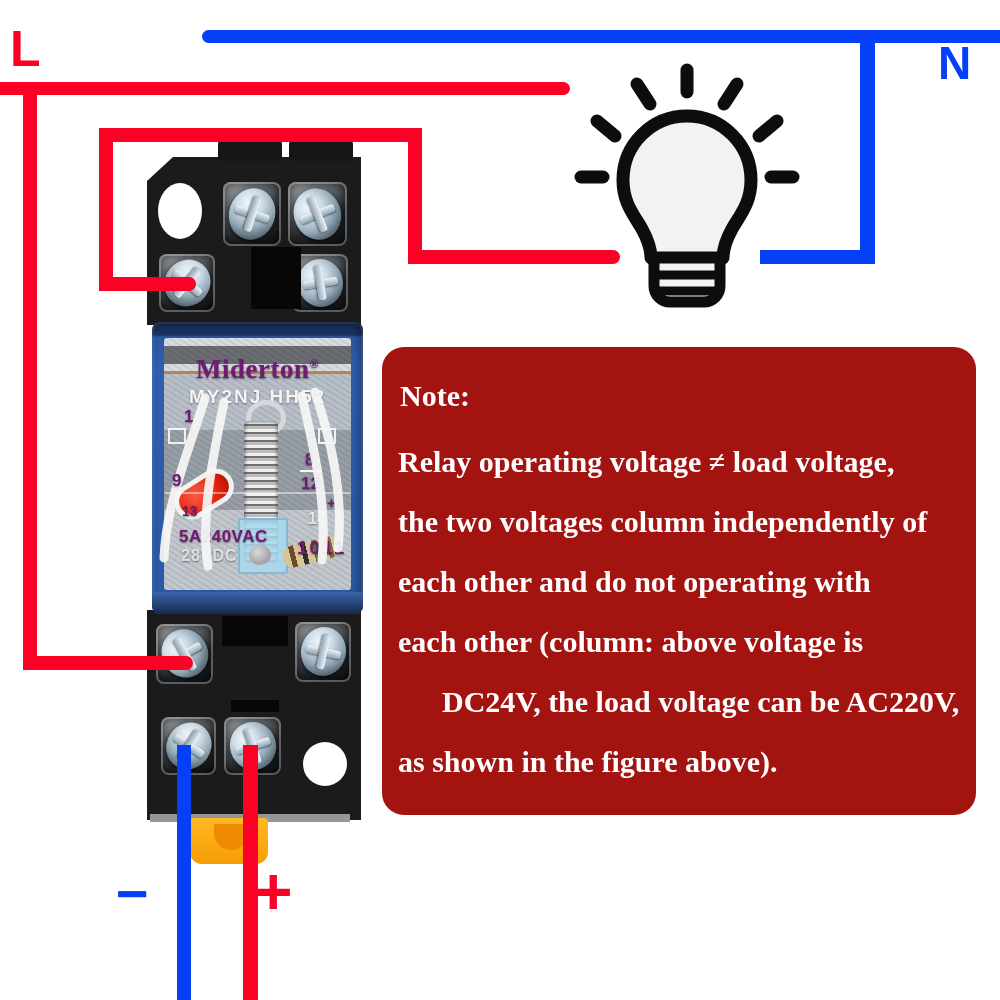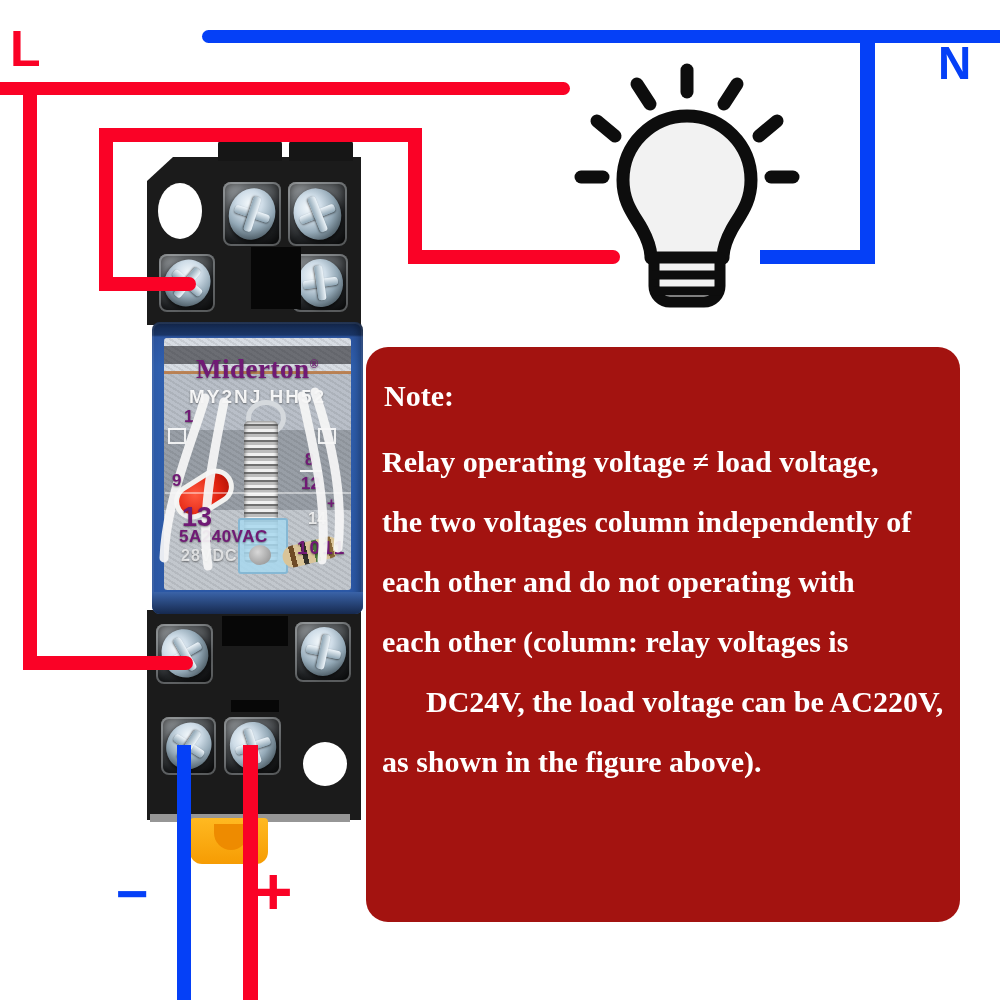--- a/index.html
+++ b/index.html
@@ -31,21 +31,21 @@
          background:
            repeating-linear-gradient(32deg,rgba(0,0,0,.07) 0 2px,rgba(255,255,255,0) 2px 5px),
            linear-gradient(180deg,#d7dce3 0 34px,#b9bfc8 34px 92px,#989ea6 92px 172px,#c2c7cd 172px 100%);}
   .cover-bottom{position:absolute;left:152px;top:592px;width:211px;height:22px;z-index:6;border-radius:0 0 8px 8px;
          background:linear-gradient(180deg,#3a63a8,#142half 100%);
          background:linear-gradient(180deg,#3a63a8,#16294e);}
   .cv{z-index:7;}
   .mark{position:absolute;z-index:7;color:#701a75;font-weight:700;line-height:1;
         font-family:"Liberation Sans",sans-serif;text-shadow:0 1px 2px rgba(0,0,0,.45);}
   
-  .note{position:absolute;left:366px;top:347px;width:594px;height:575px;background:#a31310;border-radius:22px;z-index:8;}
+  .note{position:absolute;left:382px;top:347px;width:594px;height:468px;background:#a31310;border-radius:22px;z-index:8;}
   .note-line{position:absolute;left:16px;white-space:nowrap;color:#ffffff;font-weight:700;font-size:30px;line-height:1;
              font-family:"Liberation Serif",serif;}
   .clip{position:absolute;z-index:4;}
 </style>
 </head>
 <body>
 
 <div id="canvas">
 
   <svg class="abs" style="left:555px;top:58px;z-index:1;" width="265" height="265" viewBox="0 0 265 265">
@@ -114,21 +114,21 @@
   <div class="abs cv" style="left:238px;top:518px;width:46px;height:52px;background:rgba(168,216,238,.85);border:2px solid #86b8d4;border-radius:3px;"></div>
   <div class="abs cv" style="left:249px;top:545px;width:22px;height:20px;border-radius:50%;background:radial-gradient(circle at 40% 35%,#d8d8d8,#8a8a8a);"></div>
   <div class="abs cv" style="left:282px;top:541px;width:58px;height:22px;border-radius:11px;transform:rotate(-14deg);
        background:linear-gradient(90deg,#d9c498 0 8px,#6e4a26 8px 13px,#d9c498 13px 20px,#33302a 20px 25px,#d9c498 25px 32px,#4d7a3e 32px 37px,#d9c498 37px 46px,#8a6a3a 46px 51px,#d9c498 51px 100%);"></div>
   <div class="abs cv" style="left:165px;top:492px;width:186px;height:2px;background:rgba(255,255,255,.45);"></div>
   <div class="abs cv" style="left:168px;top:428px;width:14px;height:12px;border:2px solid rgba(255,255,255,.85);"></div>
   <div class="abs cv" style="left:318px;top:428px;width:14px;height:12px;border:2px solid rgba(255,255,255,.85);"></div>
 
   <div class="mark" style="left:184px;top:408px;font-size:17px;">1</div>
   <div class="mark" style="left:172px;top:472px;font-size:17px;z-index:8;">9</div>
-  <div class="mark" style="left:182px;top:504px;font-size:27px;z-index:8;">13</div>
+  <div class="mark" style="left:182px;top:504px;font-size:14px;z-index:8;">13</div>
   <div class="mark" style="left:179px;top:528px;font-size:17px;letter-spacing:.5px;">5A240VAC</div>
   <div class="mark" style="left:181px;top:548px;font-size:16px;letter-spacing:1px;color:rgba(255,255,255,.72);">28VDC</div>
   <div class="mark" style="left:305px;top:452px;font-size:16px;">8</div>
   <div class="abs cv" style="left:300px;top:470px;width:22px;height:2px;background:rgba(255,255,255,.9);"></div>
   <div class="mark" style="left:301px;top:475px;font-size:17px;">12</div>
   <div class="mark" style="left:327px;top:495px;font-size:15px;">+</div>
   <div class="mark" style="left:308px;top:511px;font-size:16px;color:rgba(255,255,255,.8);">14</div>
   <div class="mark" style="left:297px;top:538px;font-size:19px;letter-spacing:2px;">1011</div>
 
   <svg class="abs" style="left:152px;top:322px;z-index:7;" width="211" height="292" viewBox="0 0 211 292">
@@ -174,21 +174,21 @@
 
   <div class="clip" style="left:190px;top:818px;width:78px;height:46px;border-radius:4px 4px 12px 12px;background:linear-gradient(180deg,#ffb921,#f69c03);">
     <div style="position:absolute;left:24px;top:6px;width:34px;height:26px;border-radius:0 0 17px 17px;background:#ee8b00;"></div>
   </div>
 
   <div class="note">
     <div class="note-line" style="top:34px;left:18px;">Note:</div>
     <div class="note-line" style="top:100px;">Relay operating voltage ≠ load voltage,</div>
     <div class="note-line" style="top:160px;">the two voltages column independently of</div>
     <div class="note-line" style="top:220px;">each other and do not operating with</div>
-    <div class="note-line" style="top:280px;">each other (column: relay voltages is</div>
+    <div class="note-line" style="top:280px;">each other (column: above voltage is</div>
     <div class="note-line" style="top:340px;margin-left:44px;">DC24V, the load voltage can be AC220V,</div>
     <div class="note-line" style="top:400px;">as shown in the figure above).</div>
   </div>
 
   <div class="wire red" style="left:0;top:82px;width:570px;height:13px;border-radius:0 7px 7px 0;"></div>
   <div class="wire red" style="left:23px;top:82px;width:14px;height:588px;"></div>
   <div class="wire red" style="left:23px;top:656px;width:170px;height:14px;border-radius:0 7px 7px 0;"></div>
   <div class="wire red" style="left:99px;top:277px;width:97px;height:14px;border-radius:0 7px 7px 0;"></div>
   <div class="wire red" style="left:99px;top:128px;width:14px;height:163px;"></div>
   <div class="wire red" style="left:99px;top:128px;width:323px;height:14px;"></div>

